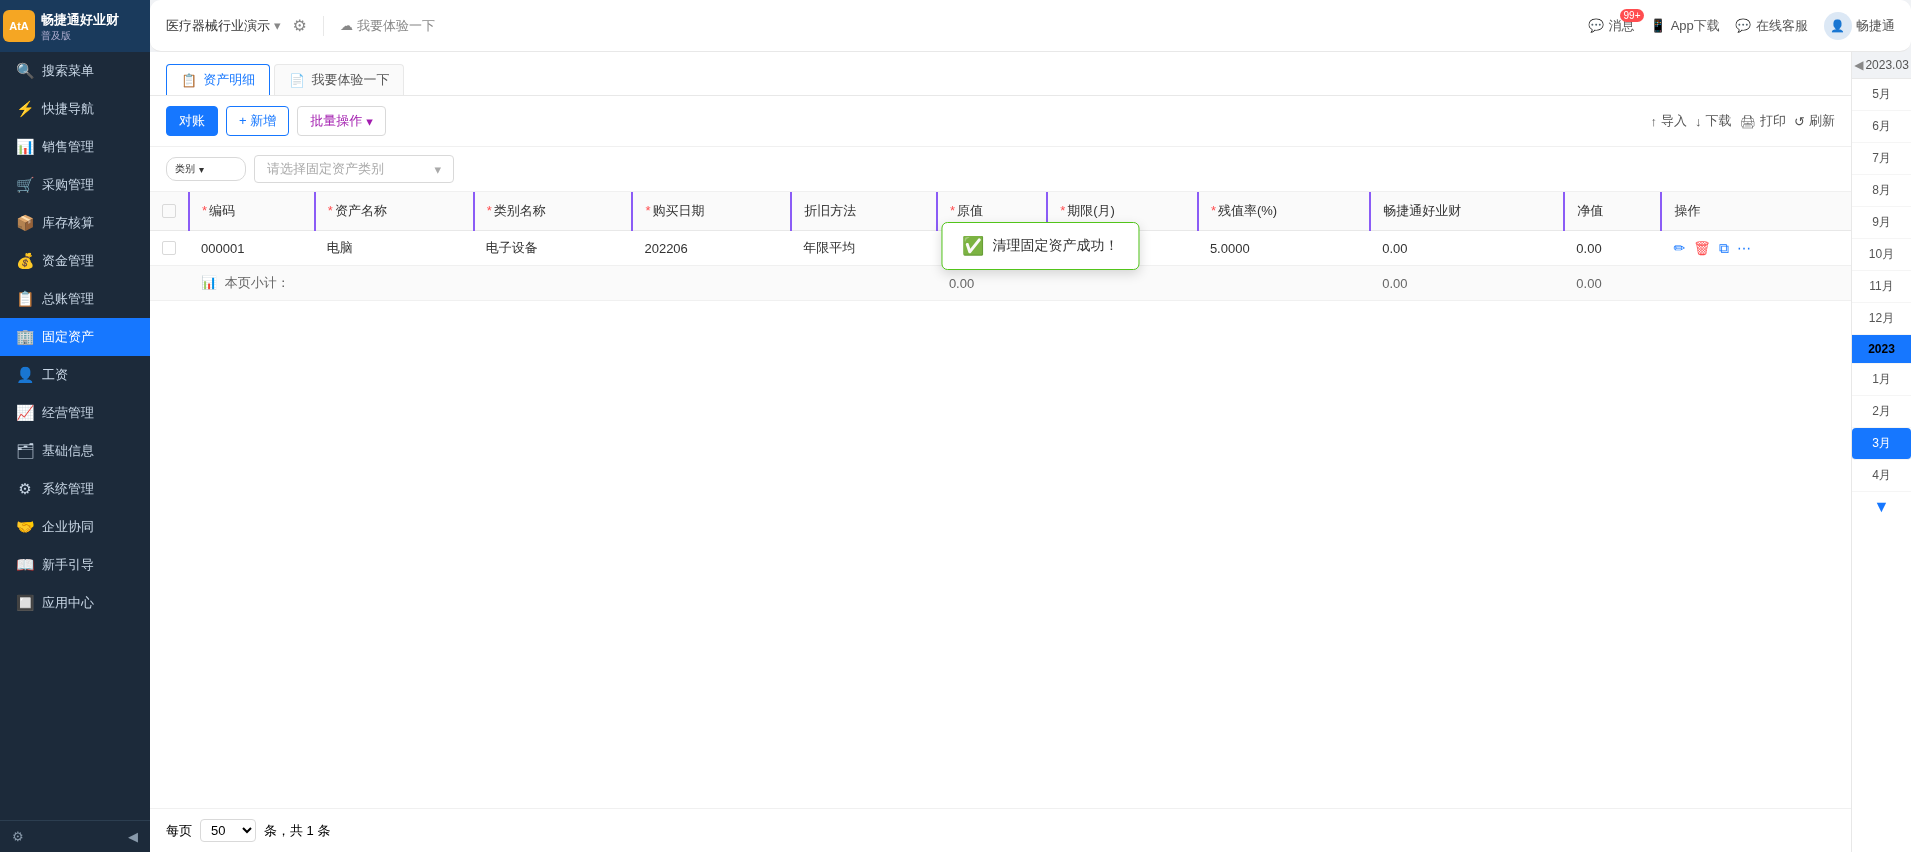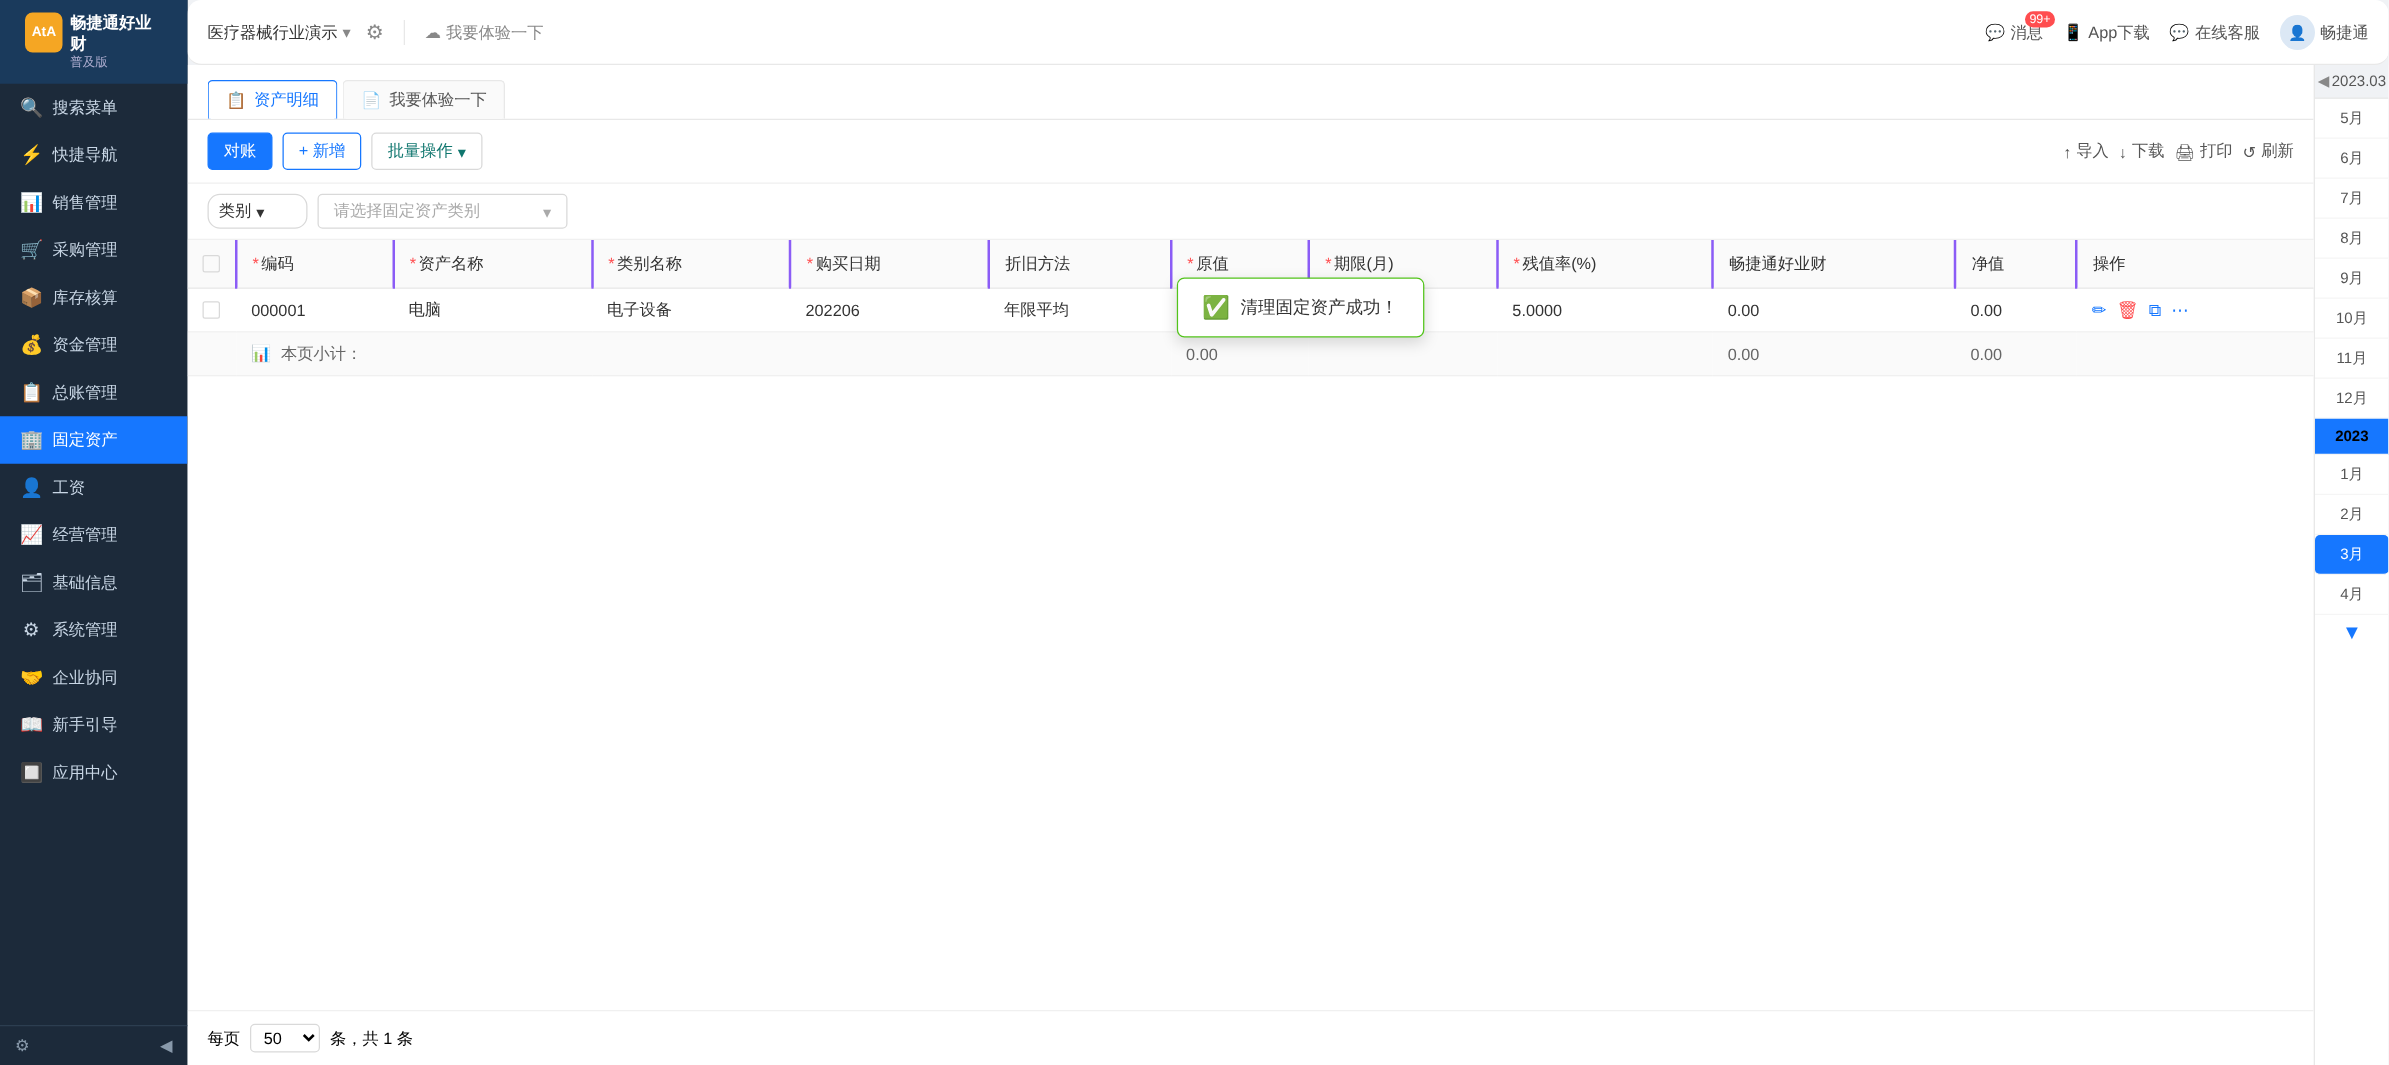--- a/index.html
+++ b/index.html
@@ -10,23 +10,23 @@
       width: 150px;
       background: #1c2a3a;
       color: #c8d6e5;
       display: flex;
       flex-direction: column;
       flex-shrink: 0;
       height: 100%;
     }
     .sidebar-logo {
       background: #1a3a5c;
-      padding: 10px 20px;
-      display: flex;
-      align-items: flex-start;
+      padding: 10px 3px;
+      display: flex;
+      align-items: flex-end;
       gap: 6px;
       color: #fff;
       font-size: 12px;
       min-height: 52px;
     }
     .sidebar-logo-icon {
       width: 32px; height: 32px;
       background: #f5a623;
       border-radius: 6px;
       display: flex; align-items: center; justify-content: center;
@@ -190,21 +190,21 @@
       border-bottom: 1px solid #f0f0f0;
       flex-shrink: 0;
     }
     .btn {
       padding: 5px 12px;
       font-size: 13px;
       border-radius: 4px;
       cursor: pointer;
       border: 1px solid #d9d9d9;
       background: #fff;
-      color: #0f766e;
+      color: #a21caf;
       display: flex; align-items: center; gap: 4px;
     }
     .btn.primary {
       background: #1677ff; color: #fff; border-color: #1677ff;
     }
     .btn.outline-primary {
       color: #1677ff; border-color: #1677ff;
     }
     .toolbar-right { margin-left: auto; display: flex; gap: 8px; align-items: center; }
     .toolbar-btn-text { color: #555; font-size: 13px; cursor: pointer; display: flex; align-items: center; gap: 4px; }
@@ -213,21 +213,21 @@
     .filter-row {
       display: flex; align-items: center; gap: 8px;
       padding: 8px 16px;
       border-bottom: 1px solid #f0f0f0;
       flex-shrink: 0;
     }
     .filter-select {
       display: flex; align-items: center; gap: 4px;
       border: 1px solid #d9d9d9; border-radius: 10px;
       padding: 4px 8px; background: #fff; cursor: pointer;
-      font-size: 13px; color: #333; min-width: 80px;
+      font-size: 10px; color: #333; min-width: 80px;
     }
     .filter-input {
       display: flex; align-items: center; gap: 4px;
       border: 1px solid #d9d9d9; border-radius: 4px;
       padding: 4px 12px; background: #fff;
       font-size: 13px; color: #aaa; min-width: 200px;
     }
 
     
     .table-container {

